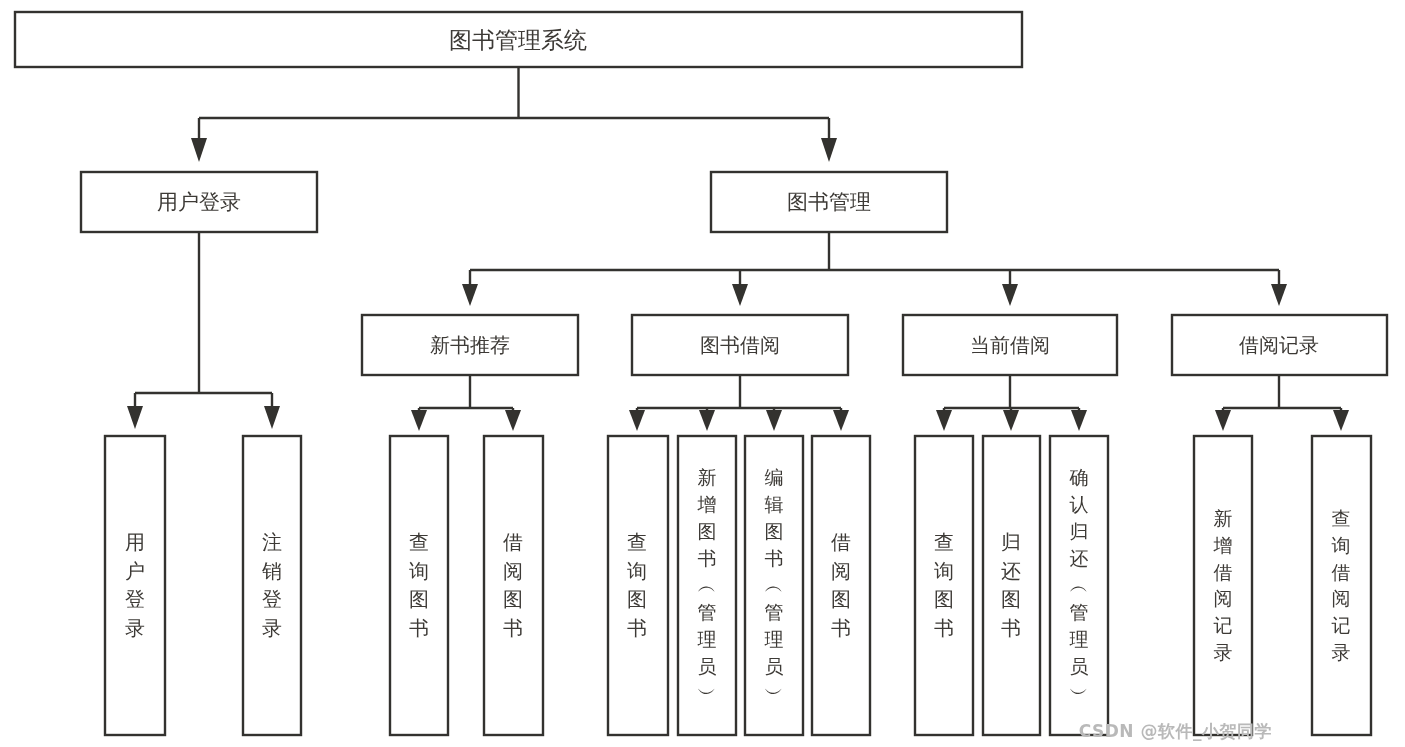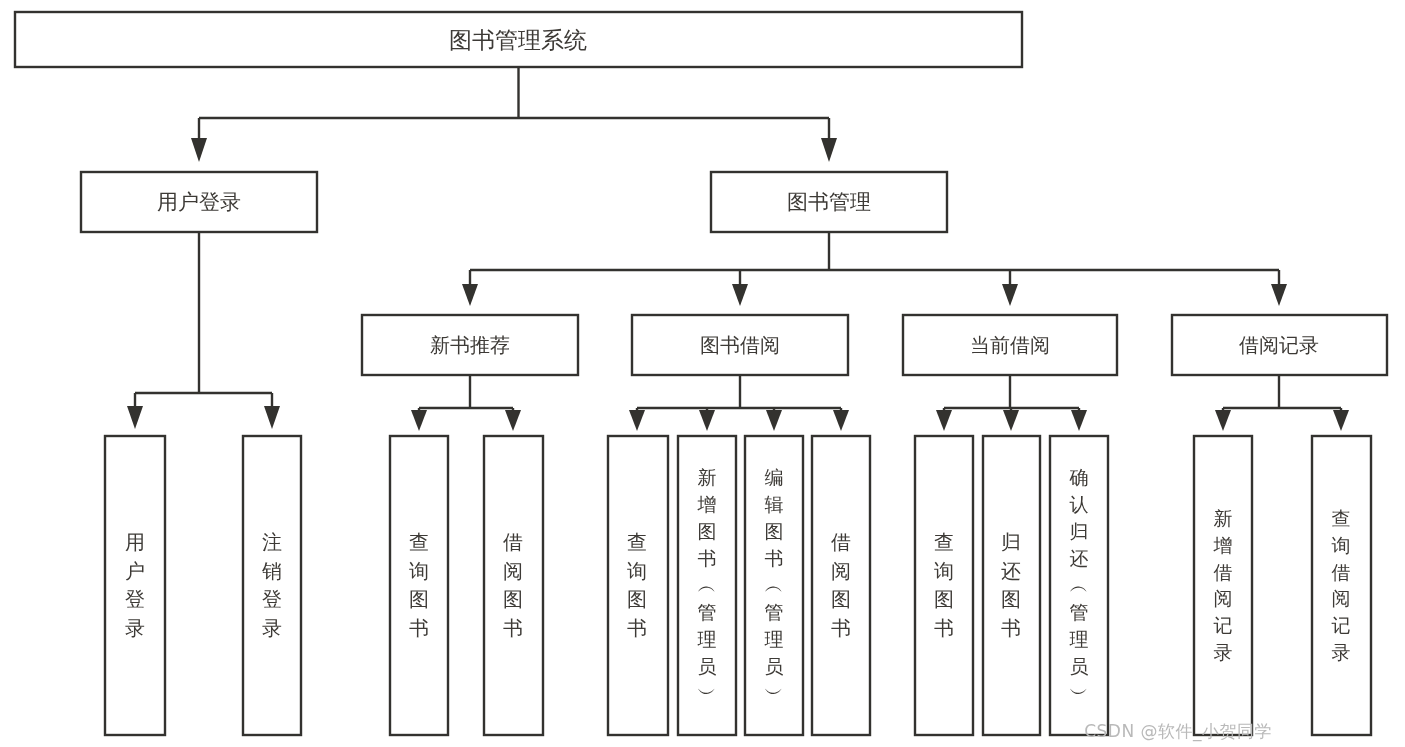--- a/index.html
+++ b/index.html
@@ -60,20 +60,21 @@
   .watermark {
     position: absolute;
     right: 8px;
     bottom: 4px;
     font-family: "DejaVu Sans", "Liberation Sans", sans-serif;
     font-size: 17px;
     color: #b9b9b9;
     letter-spacing: 0.5px;
     white-space: nowrap;
     pointer-events: none;
+    font-weight: bold;
   }
 </style>
 </head>
 <body>
 
 <div id="diagram-root">
 
   <svg id="tree-svg" viewBox="0 0 1405 747">
 
     <g>

